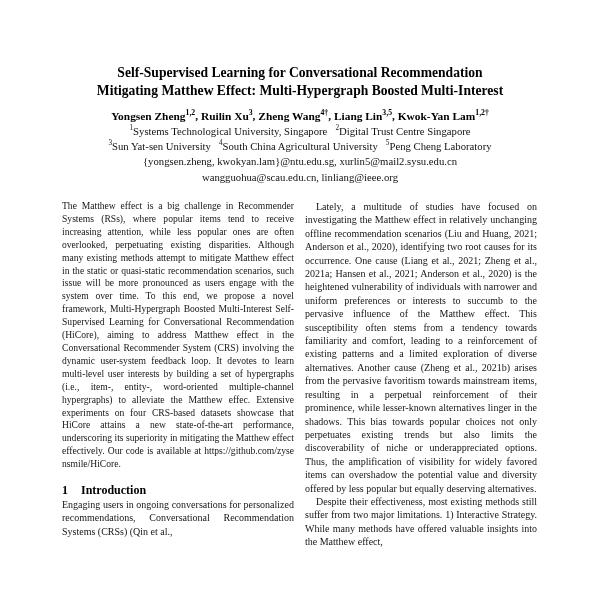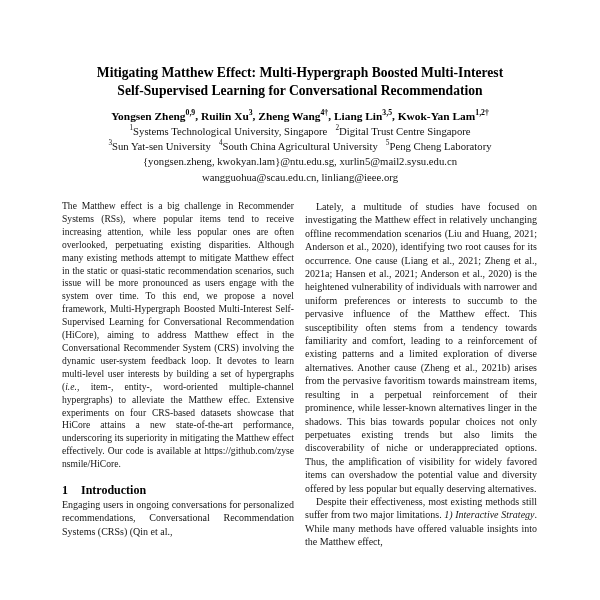--- a/index.html
+++ b/index.html
@@ -76,36 +76,36 @@
   }
   .section-number { display: inline-block; margin-right: 13px; }
   .body-text {
     font-size: 10px;
     line-height: 13.4px;
     text-align: justify;
   }
   .intro-para { margin-top: 9px; }
   .para { margin: 0; }
   .para.indent { text-indent: 11px; }
-  .it { font-style: italic; }
+  .it { }
   .url { color: #151515; text-decoration: none; word-break: break-all; }
 </style>
 </head>
 <body>
 
 <div class="page">
 
   <div class="header">
     <div class="title">
+      <div>Self-Supervised Learning for Conversational Recommendation</div>
       <div>Mitigating Matthew Effect: Multi-Hypergraph Boosted Multi-Interest</div>
-      <div>Self-Supervised Learning for Conversational Recommendation</div>
     </div>
 
     <div class="authors">
-      <span>Yongsen Zheng</span><sup class="s">0,9</sup><span>, </span><span>Ruilin Xu</span><sup class="s">3</sup><span>, </span><span>Zheng Wang</span><sup class="s">4†</sup><span>, </span><span>Liang Lin</span><sup class="s">3,5</sup><span>, </span><span>Kwok-Yan Lam</span><sup class="s">1,2†</sup>
+      <span>Yongsen Zheng</span><sup class="s">1,2</sup><span>, </span><span>Ruilin Xu</span><sup class="s">3</sup><span>, </span><span>Zheng Wang</span><sup class="s">4†</sup><span>, </span><span>Liang Lin</span><sup class="s">3,5</sup><span>, </span><span>Kwok-Yan Lam</span><sup class="s">1,2†</sup>
     </div>
 
     <div class="affil">
       <span class="affil-entry"><sup class="s">1</sup><span>Systems Technological University, Singapore</span></span><span class="affil-entry"><sup class="s">2</sup><span>Digital Trust Centre Singapore</span></span>
     </div>
     <div class="affil">
       <span class="affil-entry"><sup class="s">3</sup><span>Sun Yat-sen University</span></span><span class="affil-entry"><sup class="s">4</sup><span>South China Agricultural University</span></span><span class="affil-entry"><sup class="s">5</sup><span>Peng Cheng Laboratory</span></span>
     </div>
 
     <div class="emails">

